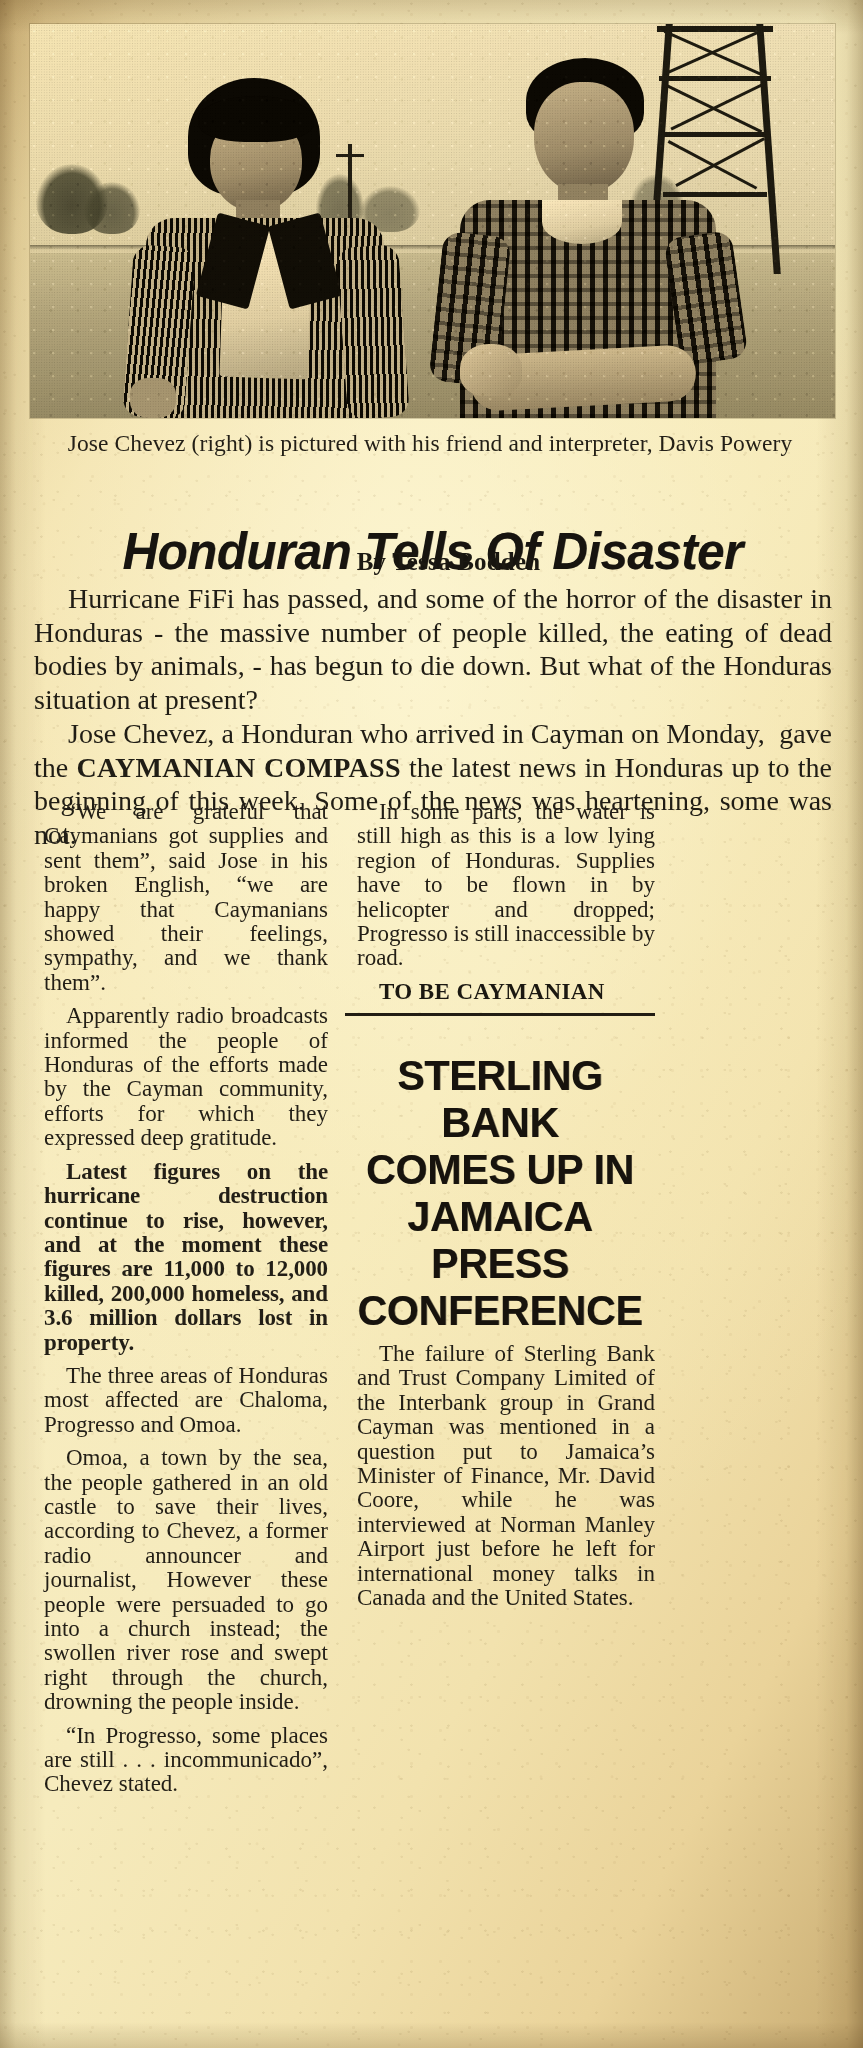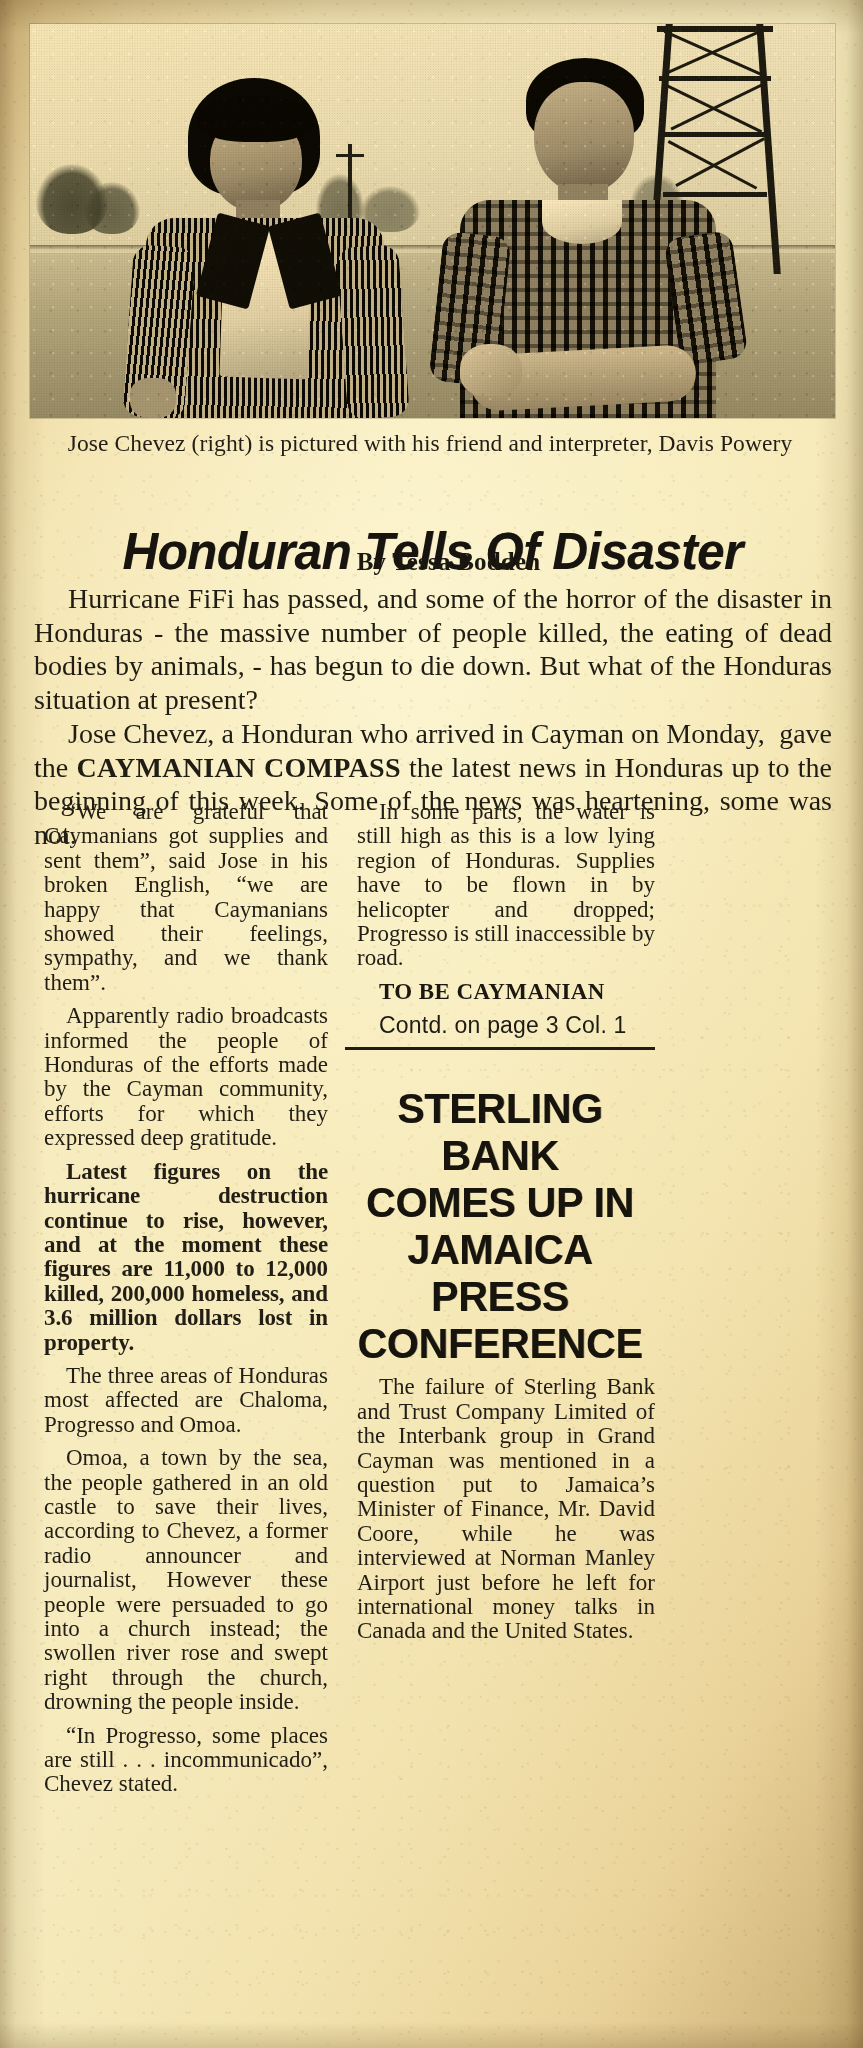--- a/index.html
+++ b/index.html
@@ -376,21 +376,20 @@
       <p>Omoa, a town by the sea, the people gathered in an old castle to save their lives, according to Chevez, a former radio announcer and journalist, However these people were persuaded to go into a church instead; the swollen river rose and swept right through the church, drowning the people inside.</p>
       <p>“In Progresso, some places are still . . . incommunicado”, Chevez stated.</p>
     </div>
 
     <div class="col" id="col-right">
       <p>In some parts, the water is still high as this is a low lying region of Honduras. Supplies have to be flown in by helicopter and dropped; Progresso is still inaccessible by road.</p>
 
       <p class="subhead">TO BE CAYMANIAN</p>
 
 
-      <p class="contd">Contd. on page 3 Col. 1</p>
 
       <div class="rule"></div>
 
       <h2 id="headline2" class="inked">
         <span>STERLING BANK</span>
         <span>COMES UP IN</span>
         <span>JAMAICA PRESS</span>
         <span>CONFERENCE</span>
       </h2>
 

